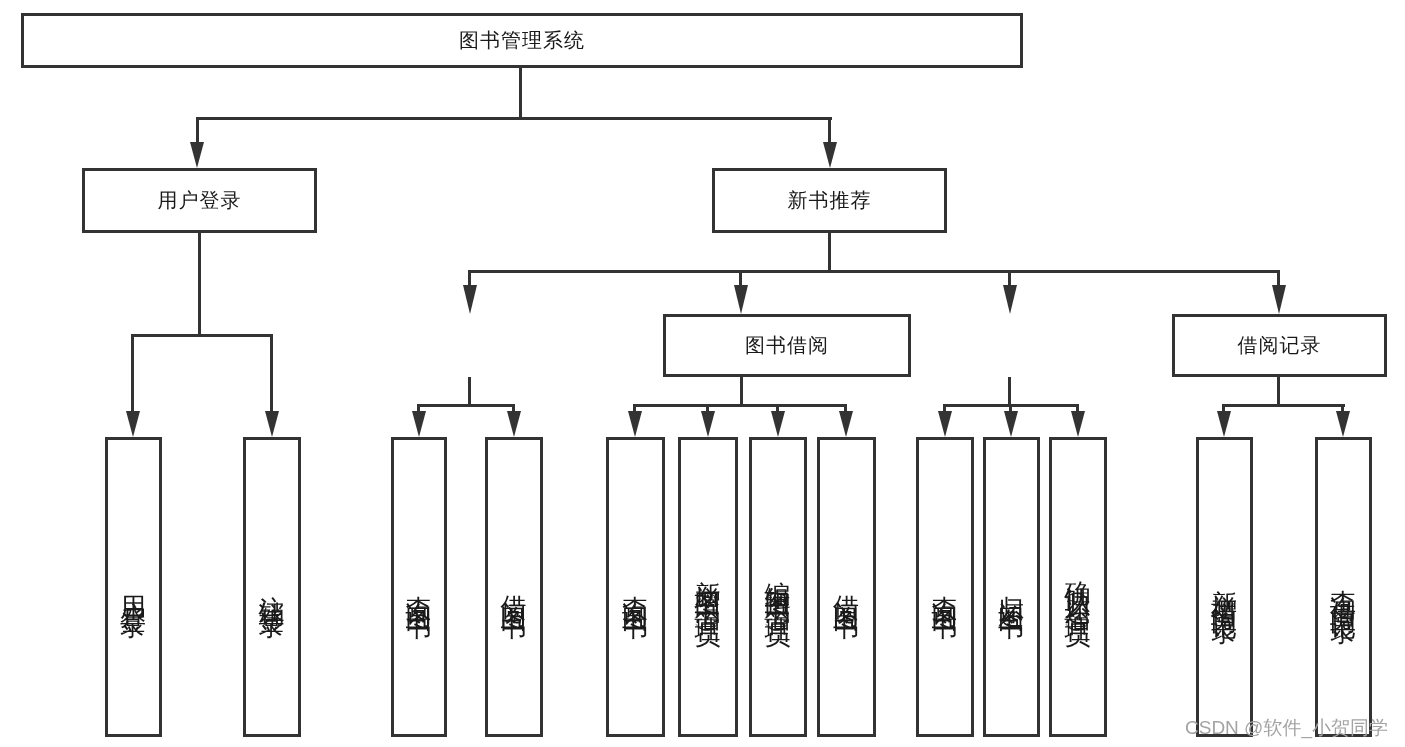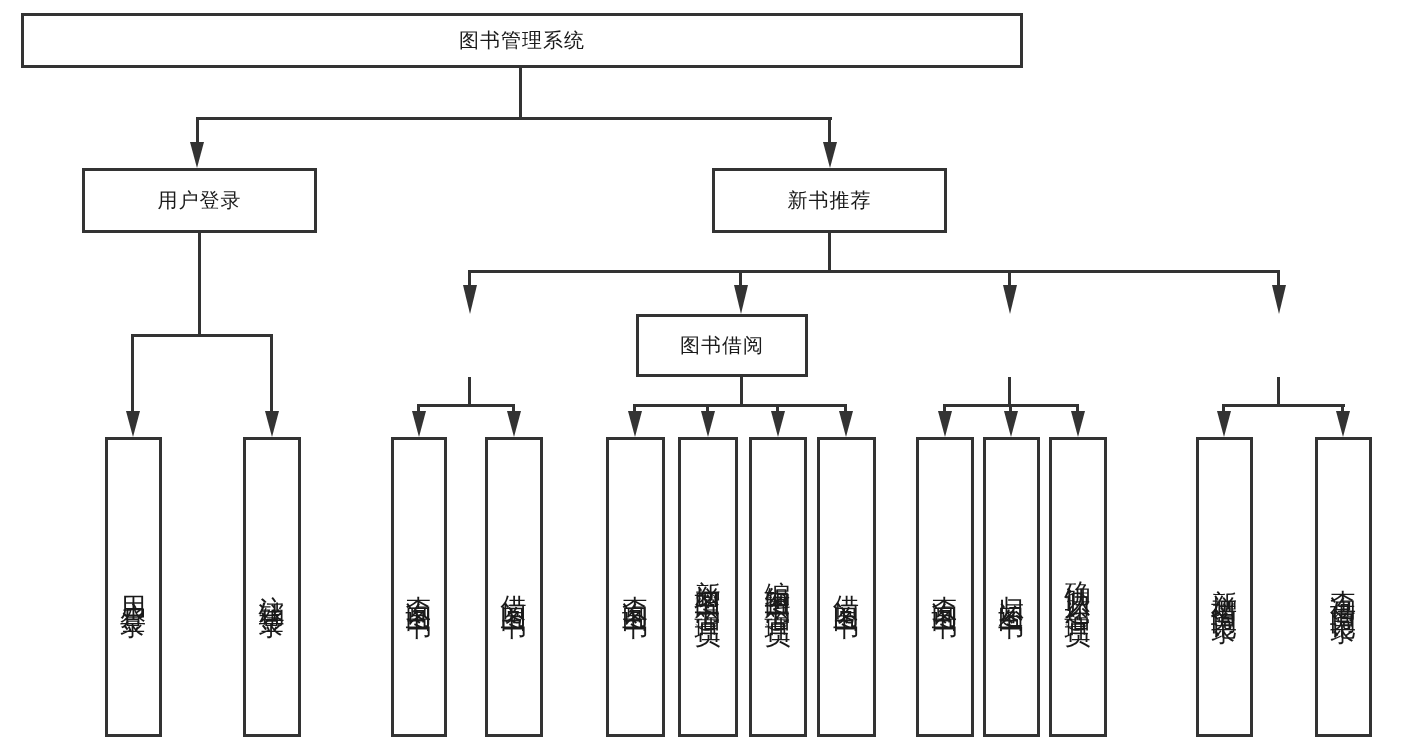--- a/index.html
+++ b/index.html
@@ -88,22 +88,25 @@
   <div class="hl" style="left:468px;top:270px;width:812px"></div>
   <div class="vl" style="left:468px;top:270px;height:17px"></div>
   <div class="arr mid" style="left:463px;top:285px"></div>
   <div class="vl" style="left:739px;top:270px;height:17px"></div>
   <div class="arr mid" style="left:734px;top:285px"></div>
   <div class="vl" style="left:1008px;top:270px;height:17px"></div>
   <div class="arr mid" style="left:1003px;top:285px"></div>
   <div class="vl" style="left:1277px;top:270px;height:17px"></div>
   <div class="arr mid" style="left:1272px;top:285px"></div>
 
-  <div class="box" style="left:636px;top:314px;width:172px;height:63px">
+  <div class="box" style="left:663px;top:314px;width:248px;height:63px">
     <span class="hlabel">图书借阅</span>
+  </div>
+  <div class="box" style="left:1172px;top:314px;width:215px;height:63px">
+    <span class="hlabel">借阅记录</span>
   </div>
 
   <div class="vl" style="left:468px;top:377px;height:30px"></div>
   <div class="hl" style="left:417px;top:404px;width:98px"></div>
   <div class="vl" style="left:417px;top:404px;height:9px"></div>
   <div class="arr" style="left:412px;top:411px"></div>
   <div class="vl" style="left:512px;top:404px;height:9px"></div>
   <div class="arr" style="left:507px;top:411px"></div>
 
   <div class="vl" style="left:740px;top:377px;height:30px"></div>
@@ -170,14 +173,15 @@
     <span class="vlabel">确认归还（管理员）</span>
   </div>
 
   <div class="box leaf" style="left:1196px;top:437px;width:57px;height:300px">
     <span class="vlabel">新增借阅记录</span>
   </div>
   <div class="box leaf" style="left:1315px;top:437px;width:57px;height:300px">
     <span class="vlabel">查询借阅记录</span>
   </div>
 
+  <div id="watermark">CSDN @软件_小贺同学</div>
 
 </div>
 
 </body></html>

